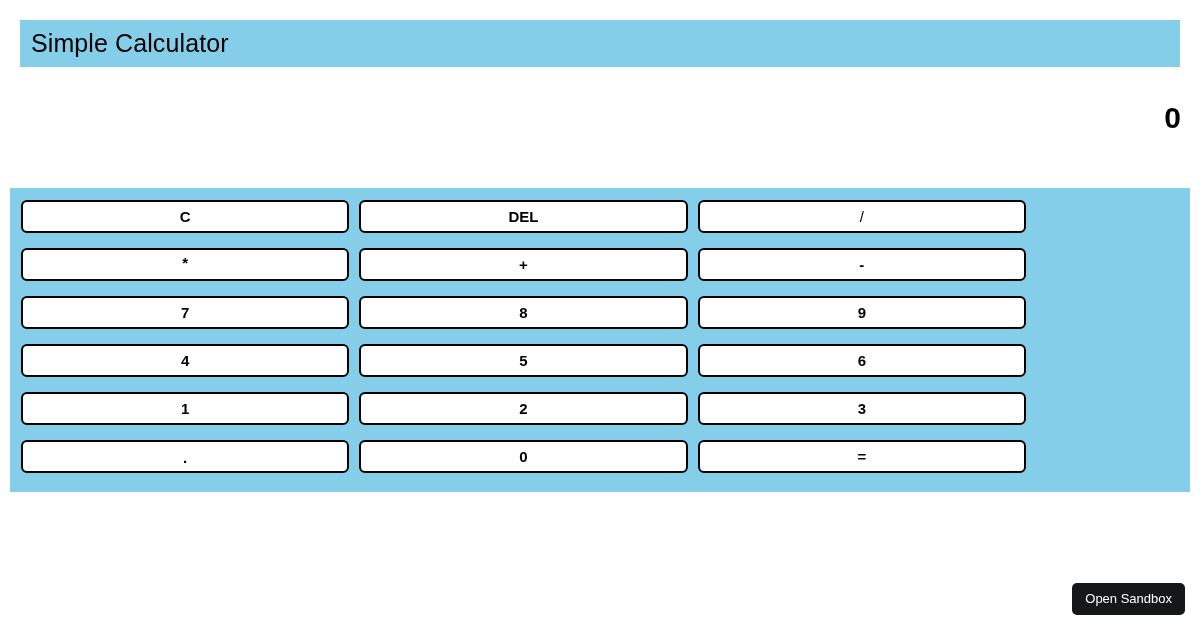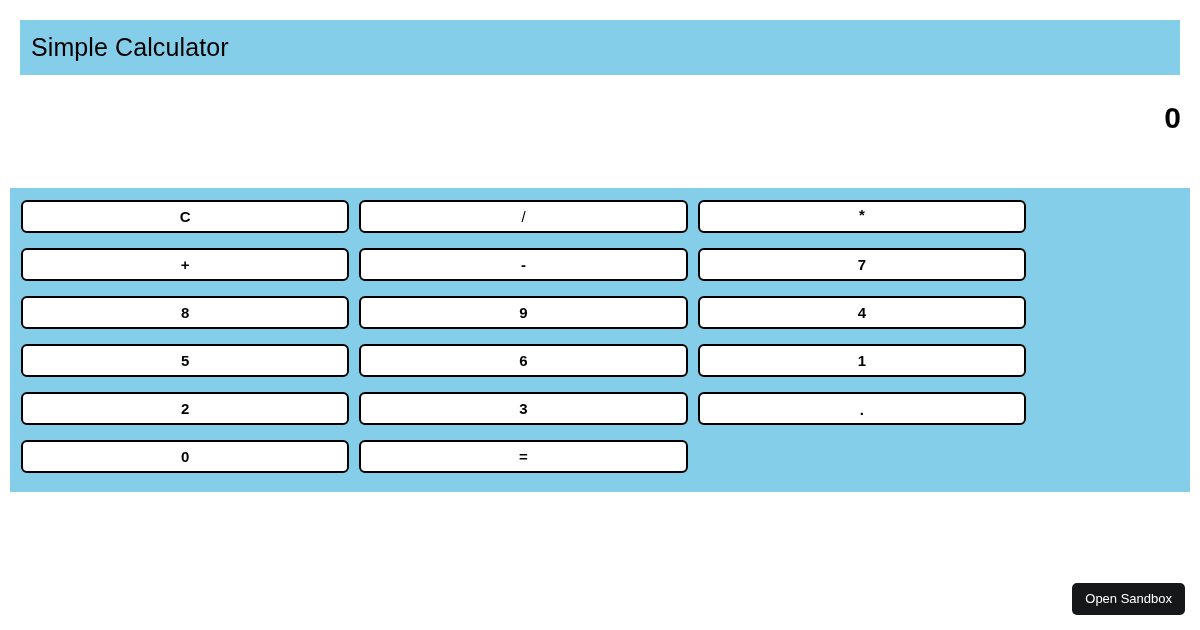--- a/index.html
+++ b/index.html
@@ -18,21 +18,21 @@
     height: 630px;
     background: #ffffff;
   }
 
   
   .header-bar {
     position: absolute;
     left: 20px;
     top: 20px;
     width: 1160px;
-    height: 55px;
+    height: 47px;
     background: #85CEEA;
     display: flex;
     align-items: center;
     box-sizing: border-box;
   }
   .header-title {
     font-size: 25px;
     font-weight: 400;
     color: #000000;
     padding-left: 11px;
@@ -137,20 +137,21 @@
     <div class="header-title">Simple Calculator</div>
   </div>
 
   <div class="display-area">
     <div class="display-value">0</div>
   </div>
 
   <div class="keypad-panel">
     <div class="keypad-grid">
       <button class="calc-btn">C</button>
+      <button class="calc-btn">DEL</button>
       <button class="calc-btn op-slash">/</button>
 
       <button class="calc-btn op-star">*</button>
       <button class="calc-btn">+</button>
       <button class="calc-btn">-</button>
 
       <button class="calc-btn">7</button>
       <button class="calc-btn">8</button>
       <button class="calc-btn">9</button>
 

